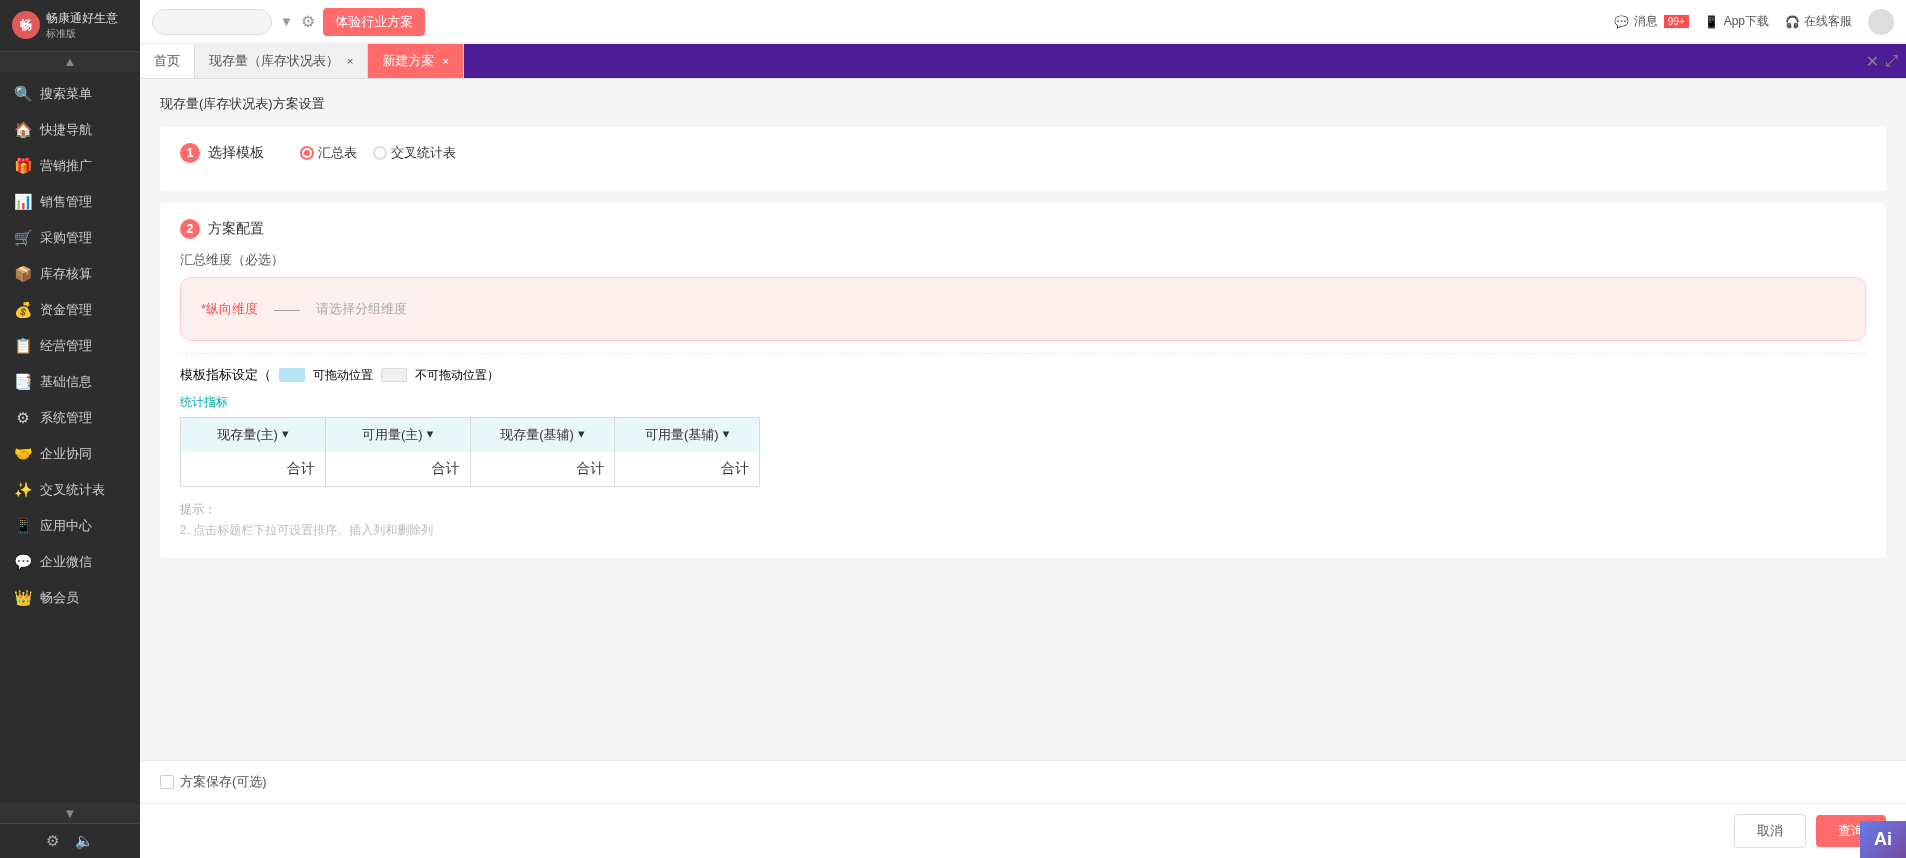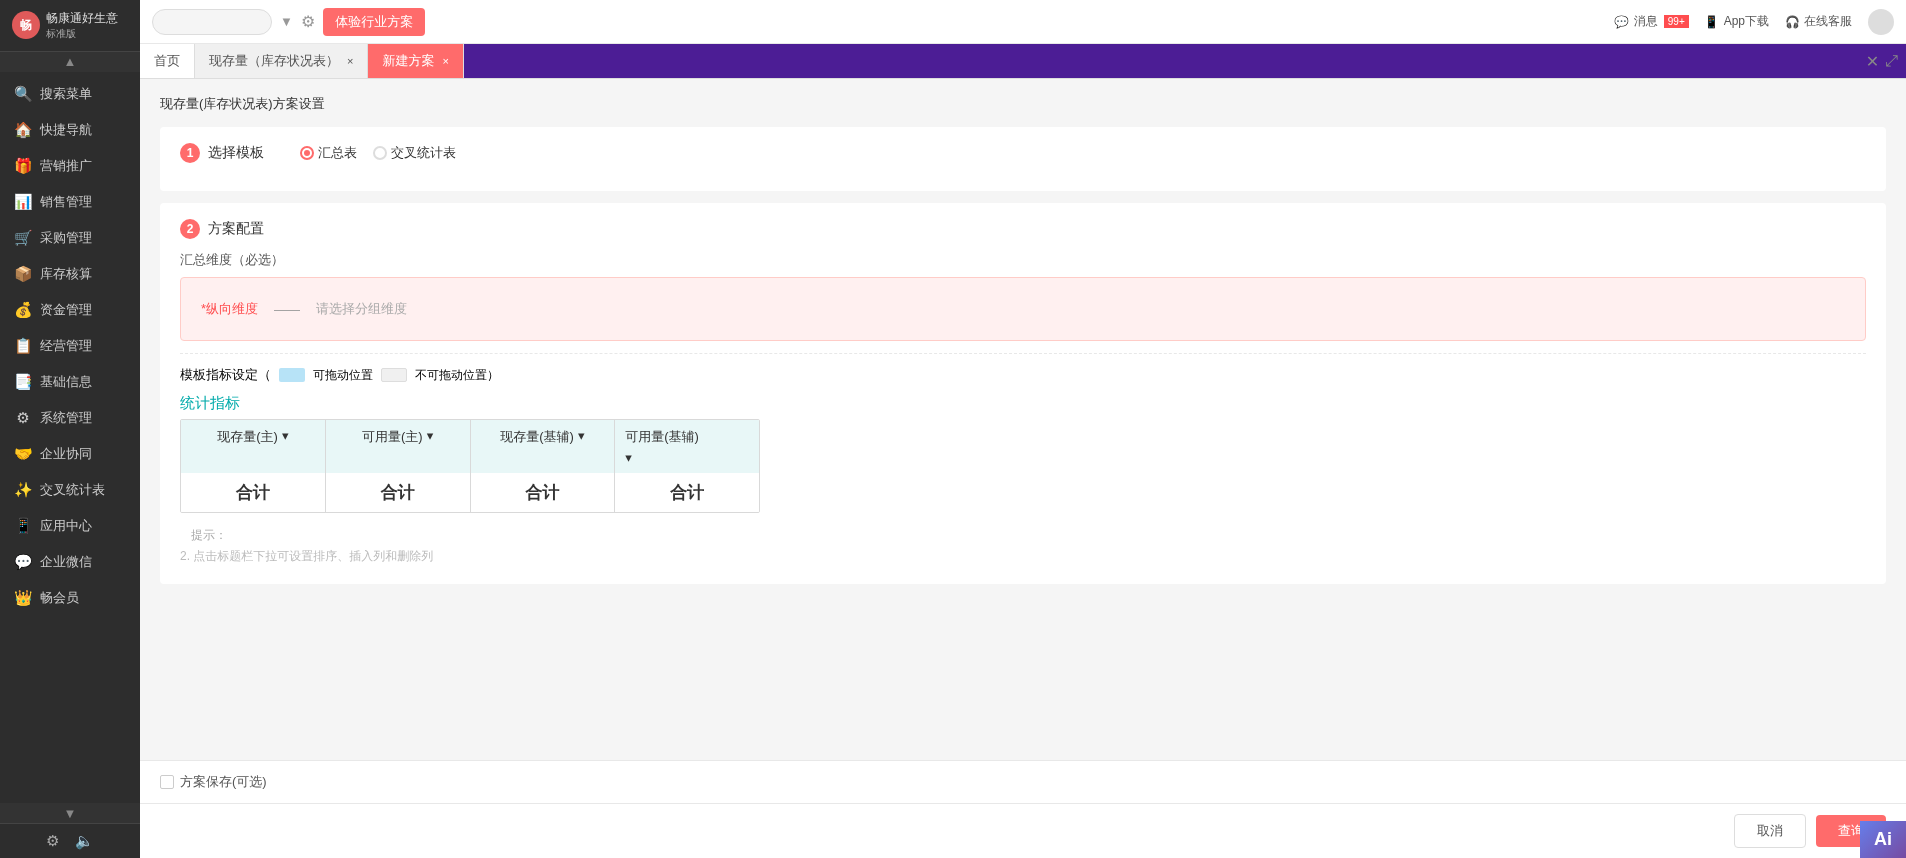--- a/index.html
+++ b/index.html
@@ -165,21 +165,21 @@
     .section-divider { border: none; border-top: 1px dashed #e8e8e8; margin: 12px 0; }
 
     
     .dim-section { margin-left: 0; }
     .dim-label { font-size: 13px; color: #555; margin-bottom: 8px; }
 
     
     .dim-box {
       background: #fff0f0;
       border: 1px solid #ffccc7;
-      border-radius: 4px;
+      border-radius: 11px;
       padding: 22px 20px;
       display: flex; align-items: center; gap: 12px;
     }
     .dim-required { color: #ff4d4f; font-size: 13px; }
     .dim-dash { color: #999; margin: 0 4px; }
     .dim-placeholder { color: #aaa; font-size: 13px; }
 
     
     .template-config { margin-top: 12px; }
     .indicator-tags { display: flex; align-items: center; gap: 8px; margin-bottom: 4px; }
@@ -190,53 +190,53 @@
     .indicator-tag-box {
       width: 26px; height: 14px;
       border-radius: 2px;
       display: inline-block;
     }
     .tag-draggable { background: #b7e3f7; }
     .tag-fixed { background: #f0f0f0; border: 1px solid #ddd; }
 
     
     .stats-section { margin-top: 10px; }
-    .stats-title { font-size: 15px; color: #00aaaa; margin-bottom: 6px; font-weight: 500; }
+    .stats-title { font-size: 12px; color: #00aaaa; margin-bottom: 6px; font-weight: 500; }
     .stats-table {
       border: 1px solid #d9d9d9;
       border-radius: 2px;
       overflow: hidden;
       width: 580px;
     }
     .stats-header-row {
       display: flex;
       background: #e8f7f7;
     }
     .stats-header-cell {
       flex: 1;
       padding: 8px 10px;
       display: flex; align-items: flex-start; justify-content: center;
       border-right: 1px solid #d9d9d9;
       font-size: 13px; color: #333;
       gap: 4px; cursor: pointer;
     }
-    .stats-header-cell:last-child { border-right: none; flex-direction: column; }
+    .stats-header-cell:last-child { border-right: none; }
     .stats-data-row { display: flex; background: white; }
     .stats-data-cell {
       flex: 1;
       padding: 8px 10px;
-      text-align: center;
+      text-align: right;
       border-right: 1px solid #d9d9d9;
-      font-size: 17px; color: #333; font-weight: bold;
+      font-size: 14px; color: #333;
     }
     .stats-data-cell:last-child { border-right: none; }
 
     
     .tips-section { margin-top: 14px; }
-    .tips-title { font-size: 12px; color: #aaa; margin-bottom: 4px; margin-left: 11px; }
+    .tips-title { font-size: 12px; color: #aaa; margin-bottom: 4px; }
     .tips-item { font-size: 12px; color: #bbb; margin-bottom: 3px; }
 
     
     .bottom-bar {
       background: white;
       border-top: 1px solid #e8e8e8;
       padding: 12px 20px;
       display: flex; align-items: center;
     }
     .checkbox-label { display: flex; align-items: center; gap: 6px; font-size: 13px; color: #555; cursor: pointer; }

